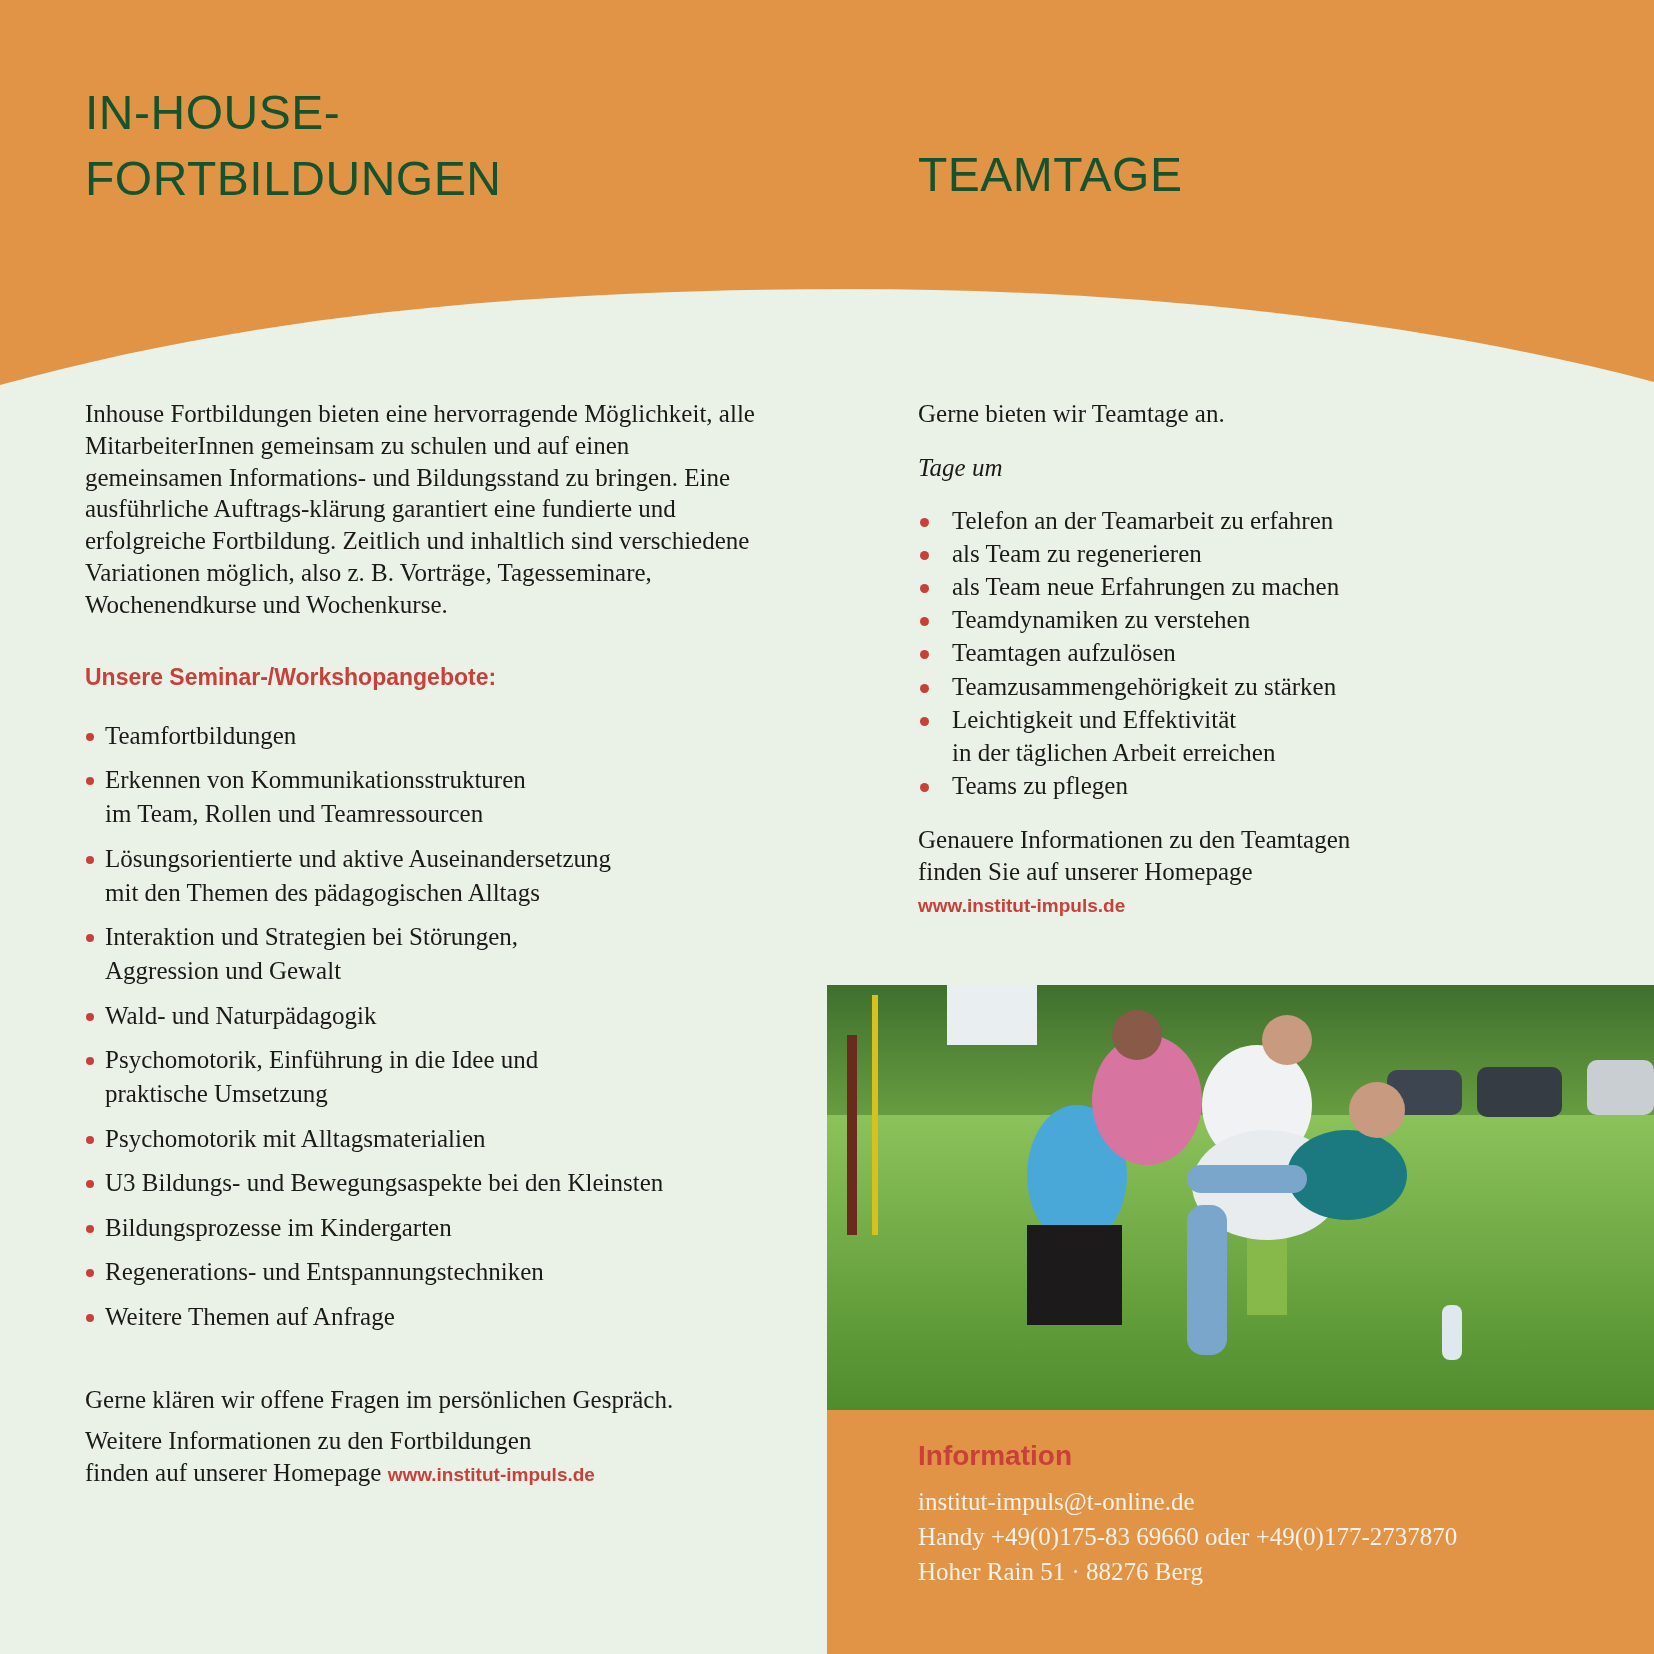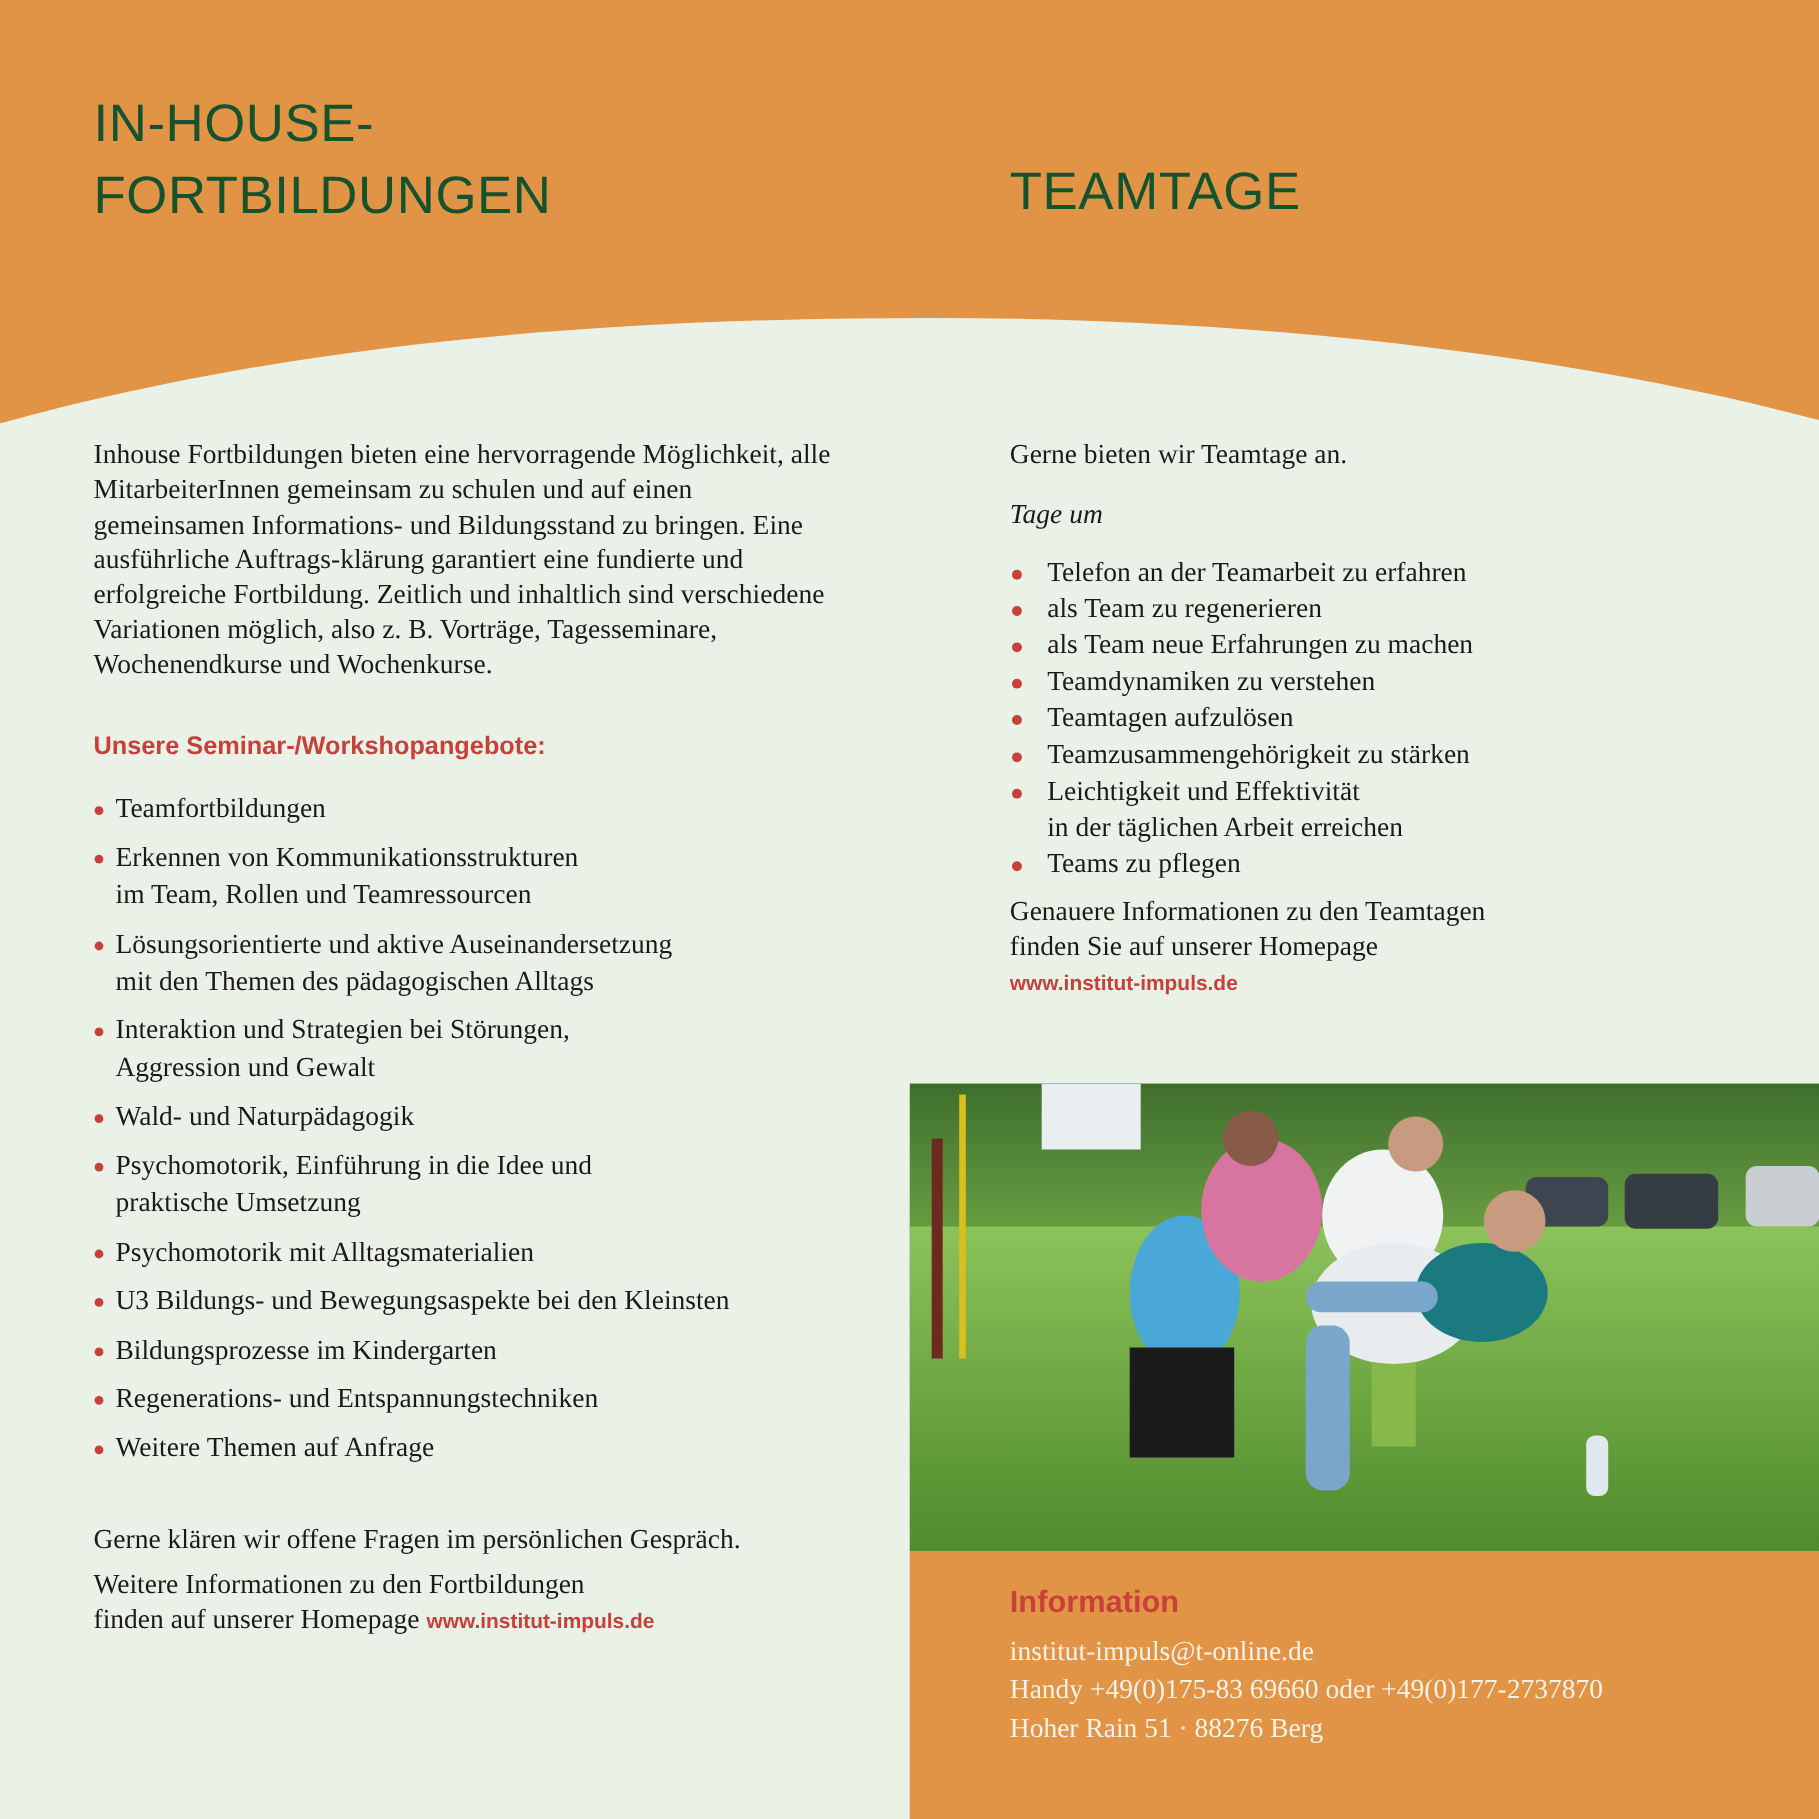--- a/index.html
+++ b/index.html
@@ -45,21 +45,21 @@
     font-weight: bold; color: #c8403a; font-size: 19px; text-decoration: none;
   }
 
   .r-p1 { margin-bottom: 22px; }
   .r-p2 { margin-bottom: 20px; font-style: italic; }
   .goals li { position: relative; padding-left: 34px; line-height: 33.2px; }
   .goals li .dot {
     position: absolute; left: 2px; top: 14px; width: 9px; height: 9px;
     border-radius: 50%; background: #c8403a;
   }
-  .r-more { margin-top: 11px; }
+  .r-more { margin-top: 22px; }
 
   .photo {
     position: absolute; left: 827px; top: 985px; width: 827px; height: 425px;
     overflow: hidden; background: #5d9a3a;
   }
   .info-box {
     position: absolute; left: 827px; top: 1410px; width: 827px; height: 244px;
     background: #e29446;
   }
   .info-title {

